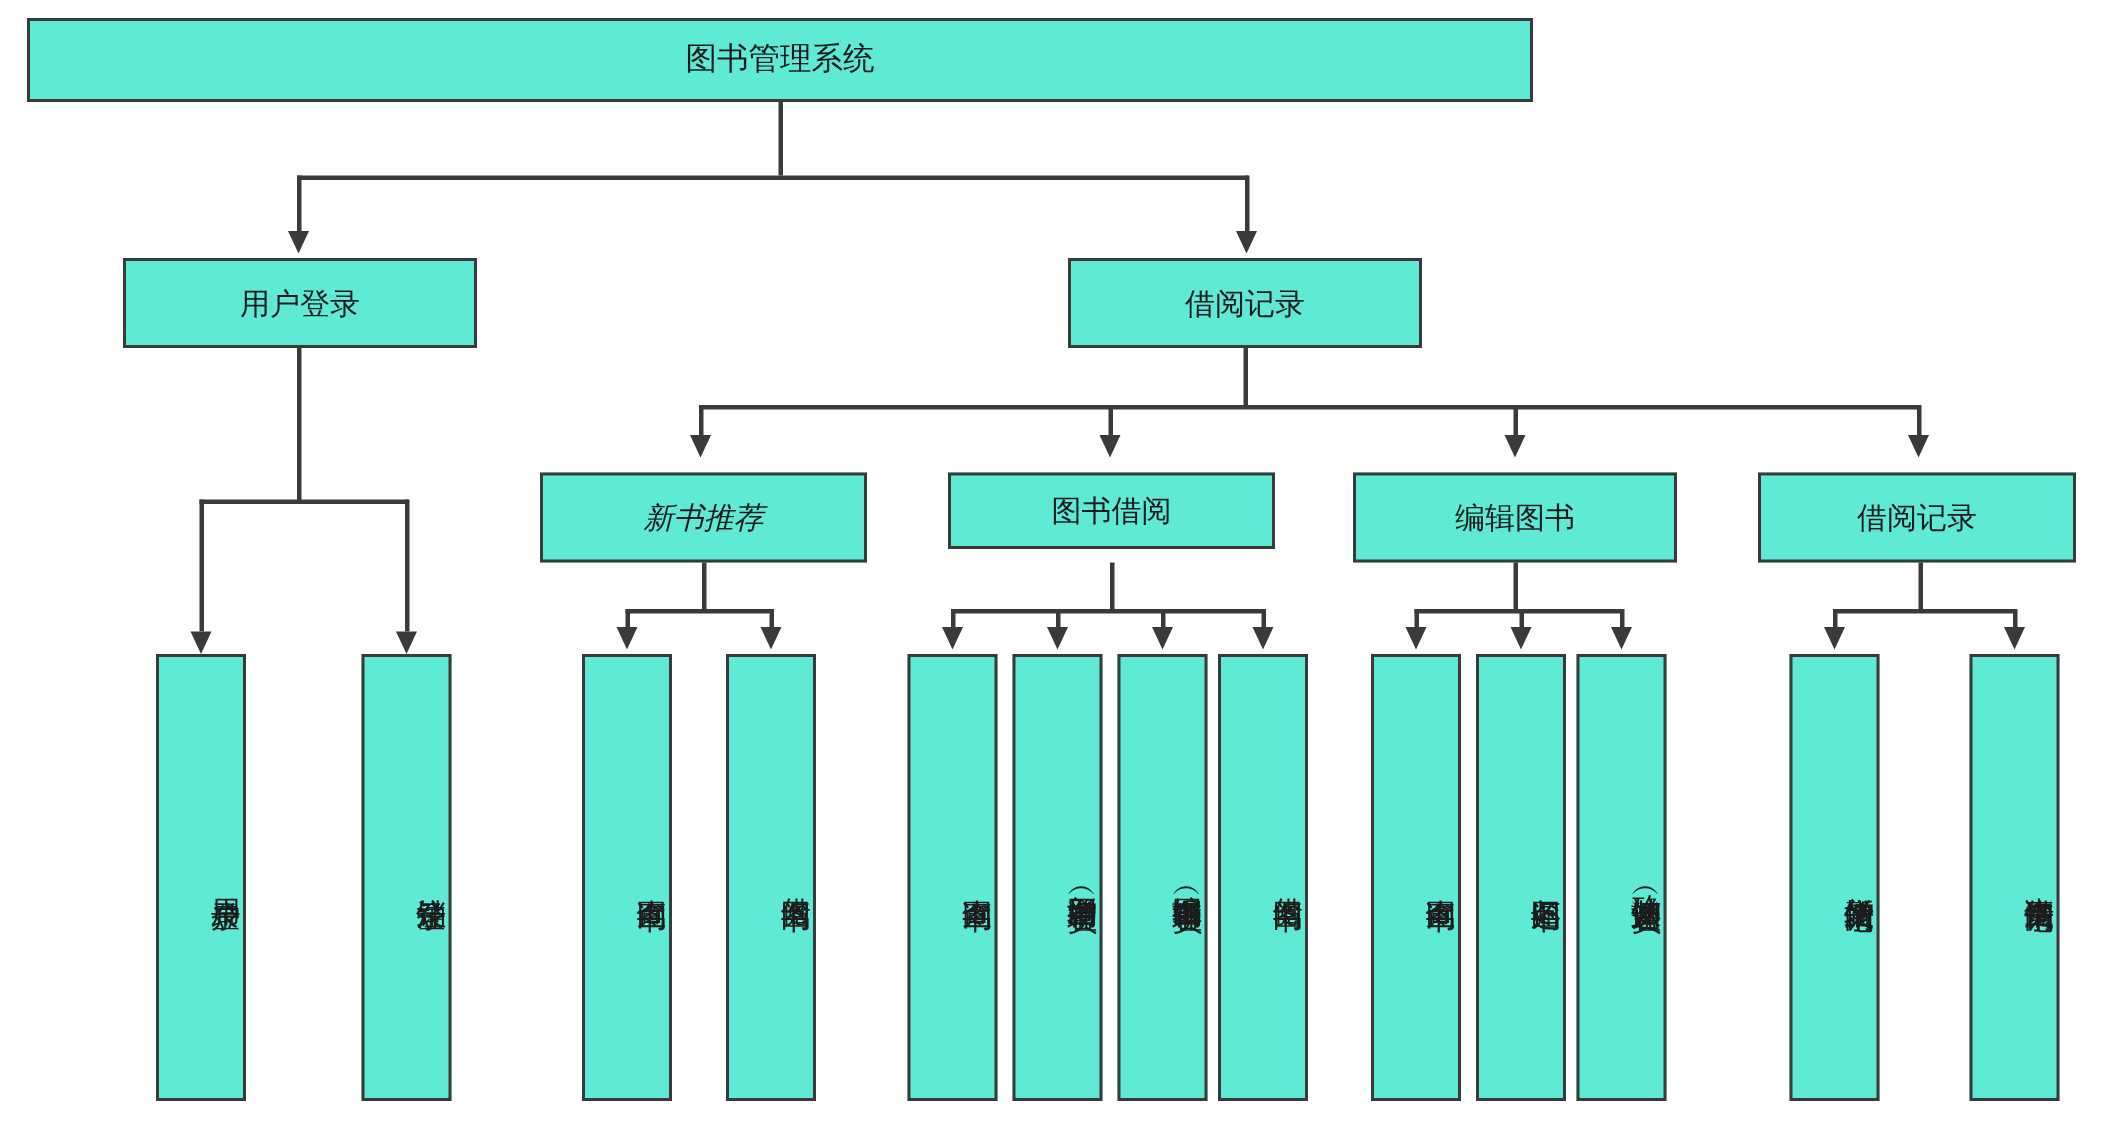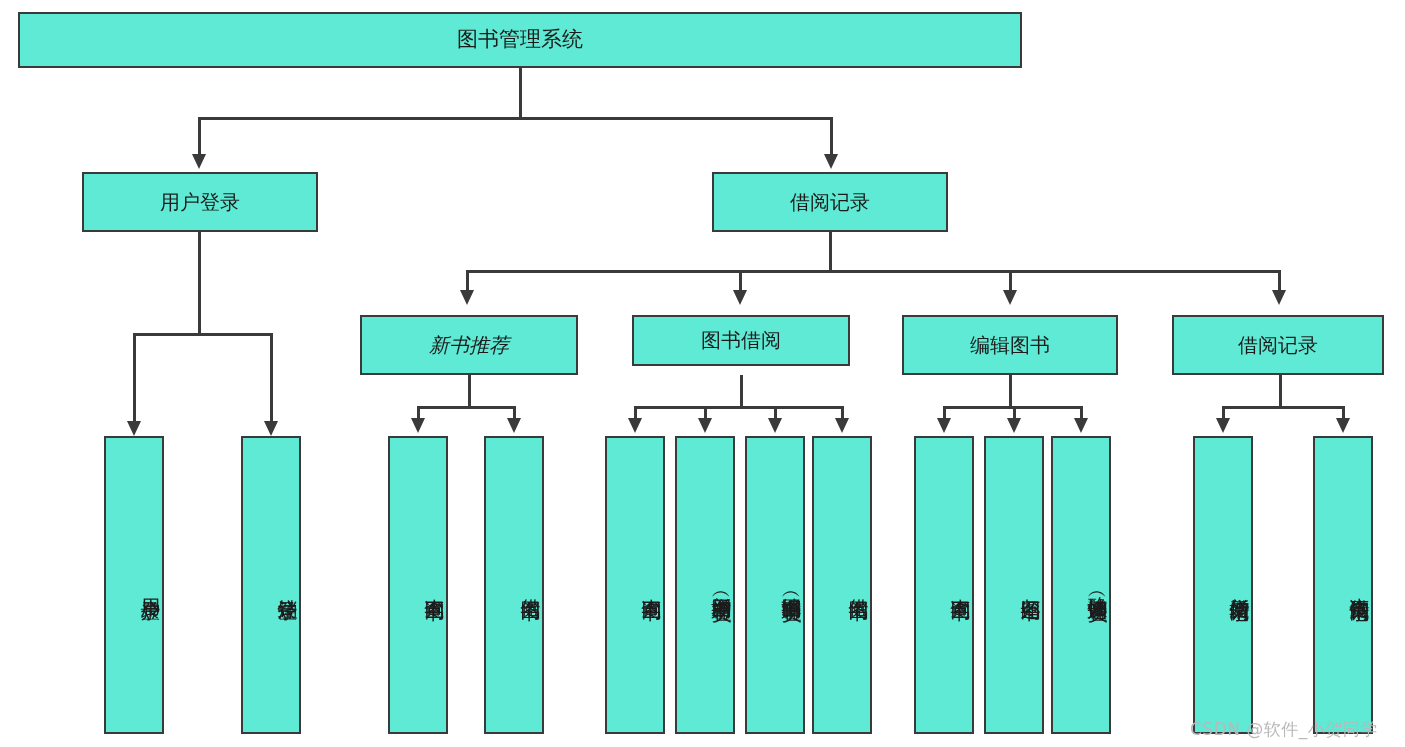--- a/index.html
+++ b/index.html
@@ -203,15 +203,14 @@
     <span class="vtext">确认归还（管理员）</span>
   </div>
 
   <div class="node leaf" style="left:1193px; top:436px; width:60px; height:298px;">
     <span class="vtext">新增借阅记录</span>
   </div>
   <div class="node leaf" style="left:1313px; top:436px; width:60px; height:298px;">
     <span class="vtext">查询借阅记录</span>
   </div>
 
-  <div id="watermark" style="left:1190px; top:718px;">CSDN @软件_小贺同学</div>
 
 </div>
 
 </body></html>

